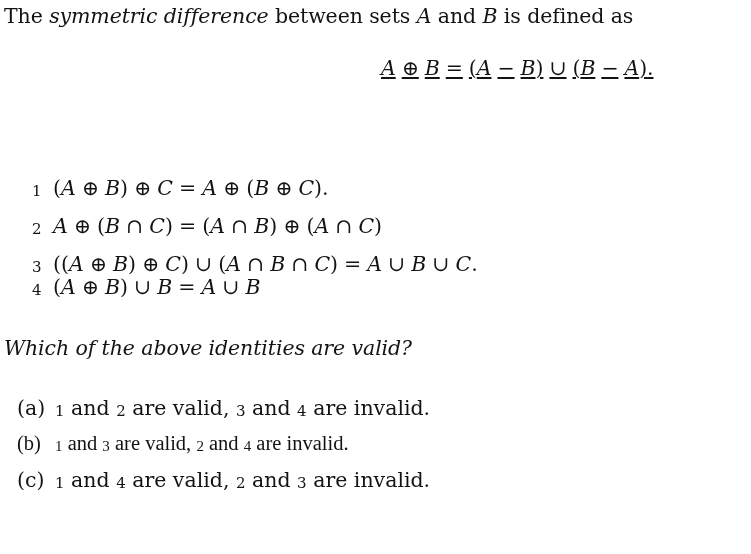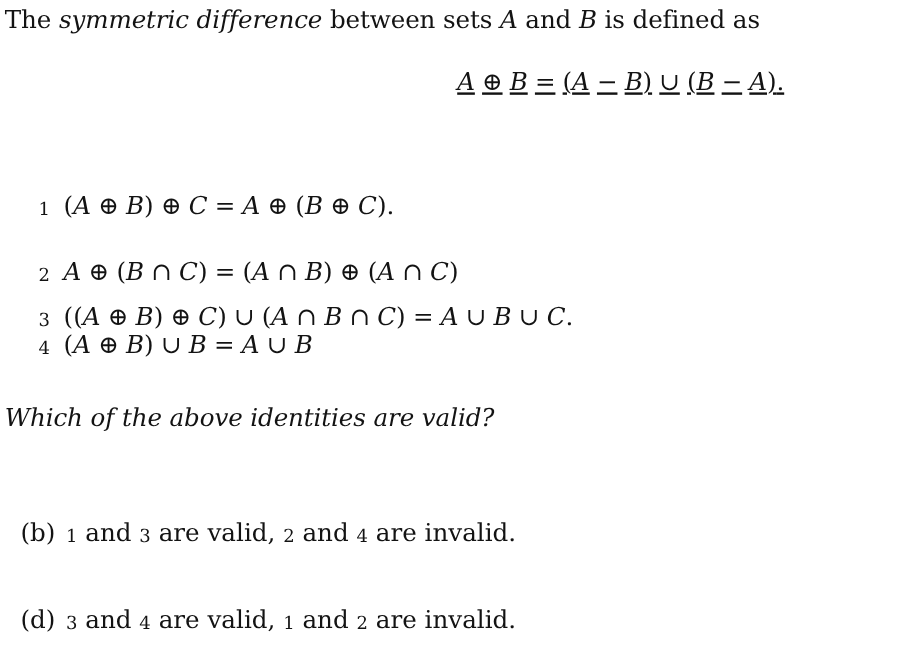--- a/index.html
+++ b/index.html
@@ -79,21 +79,21 @@
     font-size: 15px;
     font-style: normal;
     vertical-align: baseline;
     position: relative;
     top: 1px;
   }
   .identity-row .body {
     display: inline-block;
   }
 
-  #id-1 { top: 159px; text-decoration: underline; }
+  #id-1 { top: 176px; text-decoration: underline; }
   #id-2 { top: 197px; margin-top: 17px; }
   #id-3 { top: 252px; }
   #id-4 { top: 275px; }
 
   
   #question {
     left: 4px;
     top: 338px;
     font-size: 20.5px;
     font-style: italic;
@@ -113,21 +113,21 @@
   .option-row .otext {
     display: inline-block;
   }
   .option-row .onum {
     font-size: 15px;
     position: relative;
     top: 1px;
   }
 
   #opt-a { top: 396px; }
-  #opt-b { top: 432px; }
+  #opt-b { top: 432px; font-family: Liberation Serif, serif; }
   #opt-c { top: 468px; }
   #opt-d { top: 504px; }
 
   .sp-thin { display: inline-block; width: 2px; }
   .sp-med  { display: inline-block; width: 4px; }
 </style>
 </head>
 <body>
 
 <div class="page">
@@ -140,19 +140,20 @@
   <div class="identity-row" id="id-1"><span class="idx">1</span><span class="body math"><span class="mop">(</span><span class="mvar">A</span><span class="sp-med"></span><span class="sp-thin"></span><span class="mop">⊕</span><span class="sp-thin"></span><span class="sp-med"></span><span class="mvar">B</span><span class="mop">)</span><span class="sp-med"></span><span class="sp-thin"></span><span class="mop">⊕</span><span class="sp-thin"></span><span class="sp-med"></span><span class="mvar">C</span><span class="sp-med"></span><span class="sp-thin"></span><span class="mop">=</span><span class="sp-thin"></span><span class="sp-med"></span><span class="mvar">A</span><span class="sp-med"></span><span class="sp-thin"></span><span class="mop">⊕</span><span class="sp-thin"></span><span class="sp-med"></span><span class="mop">(</span><span class="mvar">B</span><span class="sp-med"></span><span class="sp-thin"></span><span class="mop">⊕</span><span class="sp-thin"></span><span class="sp-med"></span><span class="mvar">C</span><span class="mop">)</span><span class="mop">.</span></span></div>
 
   <div class="identity-row" id="id-2"><span class="idx">2</span><span class="body math"><span class="mvar">A</span><span class="sp-med"></span><span class="sp-thin"></span><span class="mop">⊕</span><span class="sp-thin"></span><span class="sp-med"></span><span class="mop">(</span><span class="mvar">B</span><span class="sp-med"></span><span class="sp-thin"></span><span class="mop">∩</span><span class="sp-thin"></span><span class="sp-med"></span><span class="mvar">C</span><span class="mop">)</span><span class="sp-med"></span><span class="sp-thin"></span><span class="mop">=</span><span class="sp-thin"></span><span class="sp-med"></span><span class="mop">(</span><span class="mvar">A</span><span class="sp-med"></span><span class="sp-thin"></span><span class="mop">∩</span><span class="sp-thin"></span><span class="sp-med"></span><span class="mvar">B</span><span class="mop">)</span><span class="sp-med"></span><span class="sp-thin"></span><span class="mop">⊕</span><span class="sp-thin"></span><span class="sp-med"></span><span class="mop">(</span><span class="mvar">A</span><span class="sp-med"></span><span class="sp-thin"></span><span class="mop">∩</span><span class="sp-thin"></span><span class="sp-med"></span><span class="mvar">C</span><span class="mop">)</span></span></div>
 
   <div class="identity-row" id="id-3"><span class="idx">3</span><span class="body math"><span class="mop">(</span><span class="mop">(</span><span class="mvar">A</span><span class="sp-med"></span><span class="sp-thin"></span><span class="mop">⊕</span><span class="sp-thin"></span><span class="sp-med"></span><span class="mvar">B</span><span class="mop">)</span><span class="sp-med"></span><span class="sp-thin"></span><span class="mop">⊕</span><span class="sp-thin"></span><span class="sp-med"></span><span class="mvar">C</span><span class="mop">)</span><span class="sp-med"></span><span class="sp-thin"></span><span class="mop">∪</span><span class="sp-thin"></span><span class="sp-med"></span><span class="mop">(</span><span class="mvar">A</span><span class="sp-med"></span><span class="sp-thin"></span><span class="mop">∩</span><span class="sp-thin"></span><span class="sp-med"></span><span class="mvar">B</span><span class="sp-med"></span><span class="sp-thin"></span><span class="mop">∩</span><span class="sp-thin"></span><span class="sp-med"></span><span class="mvar">C</span><span class="mop">)</span><span class="sp-med"></span><span class="sp-thin"></span><span class="mop">=</span><span class="sp-thin"></span><span class="sp-med"></span><span class="mvar">A</span><span class="sp-med"></span><span class="sp-thin"></span><span class="mop">∪</span><span class="sp-thin"></span><span class="sp-med"></span><span class="mvar">B</span><span class="sp-med"></span><span class="sp-thin"></span><span class="mop">∪</span><span class="sp-thin"></span><span class="sp-med"></span><span class="mvar">C</span><span class="mop">.</span></span></div>
 
   <div class="identity-row" id="id-4"><span class="idx">4</span><span class="body math"><span class="mop">(</span><span class="mvar">A</span><span class="sp-med"></span><span class="sp-thin"></span><span class="mop">⊕</span><span class="sp-thin"></span><span class="sp-med"></span><span class="mvar">B</span><span class="mop">)</span><span class="sp-med"></span><span class="sp-thin"></span><span class="mop">∪</span><span class="sp-thin"></span><span class="sp-med"></span><span class="mvar">B</span><span class="sp-med"></span><span class="sp-thin"></span><span class="mop">=</span><span class="sp-thin"></span><span class="sp-med"></span><span class="mvar">A</span><span class="sp-med"></span><span class="sp-thin"></span><span class="mop">∪</span><span class="sp-thin"></span><span class="sp-med"></span><span class="mvar">B</span></span></div>
 
   <div class="para" id="question">Which of the above identities are valid?</div>
 
+  <div class="option-row" id="opt-a"><span class="olabel">(a)</span><span class="otext"><span class="onum">1</span> and <span class="onum">2</span> are valid, <span class="onum">3</span> and <span class="onum">4</span> are invalid.</span></div>
 
   <div class="option-row" id="opt-b"><span class="olabel">(b)</span><span class="otext"><span class="onum">1</span> and <span class="onum">3</span> are valid, <span class="onum">2</span> and <span class="onum">4</span> are invalid.</span></div>
 
+  <div class="option-row" id="opt-c"><span class="olabel">(c)</span><span class="otext"><span class="onum">1</span> and <span class="onum">4</span> are valid, <span class="onum">2</span> and <span class="onum">3</span> are invalid.</span></div>
 
-  <div class="option-row" id="opt-d"><span class="olabel">(d)</span><span class="otext"><span class="onum">3</span> and <span class="onum">4</span> are valid, <span class="onum">1</span> and <span class="onum">2</span> are invalid.</span></div>
 
 </div>
 
 </body></html>

